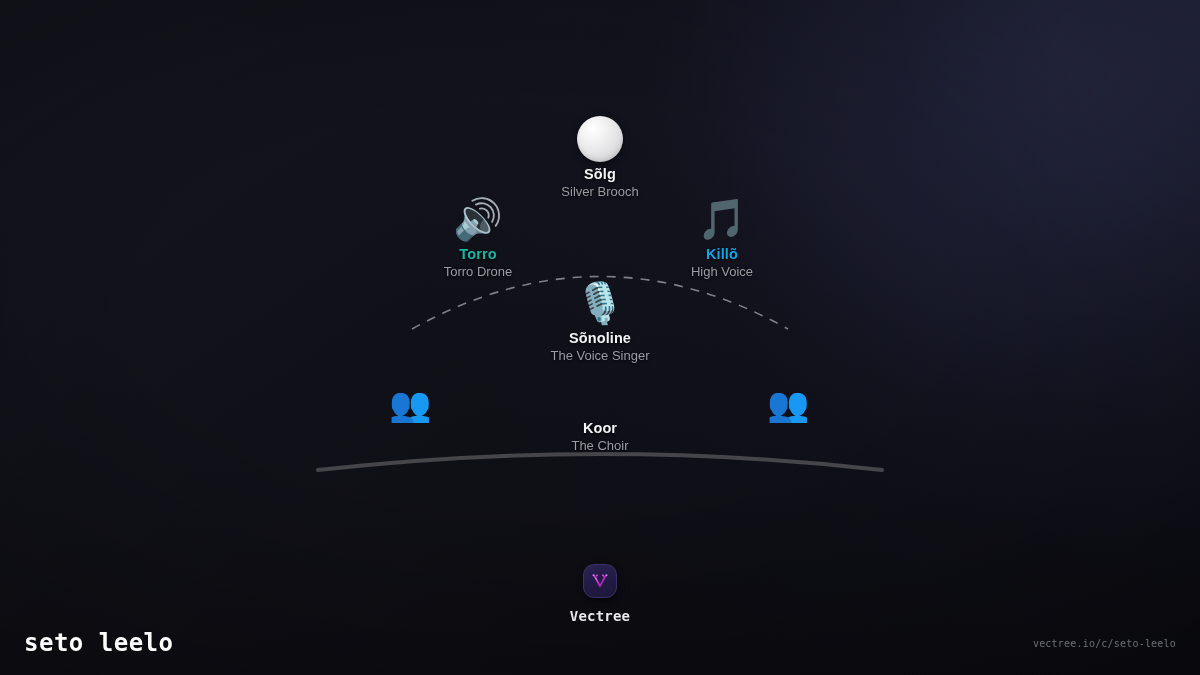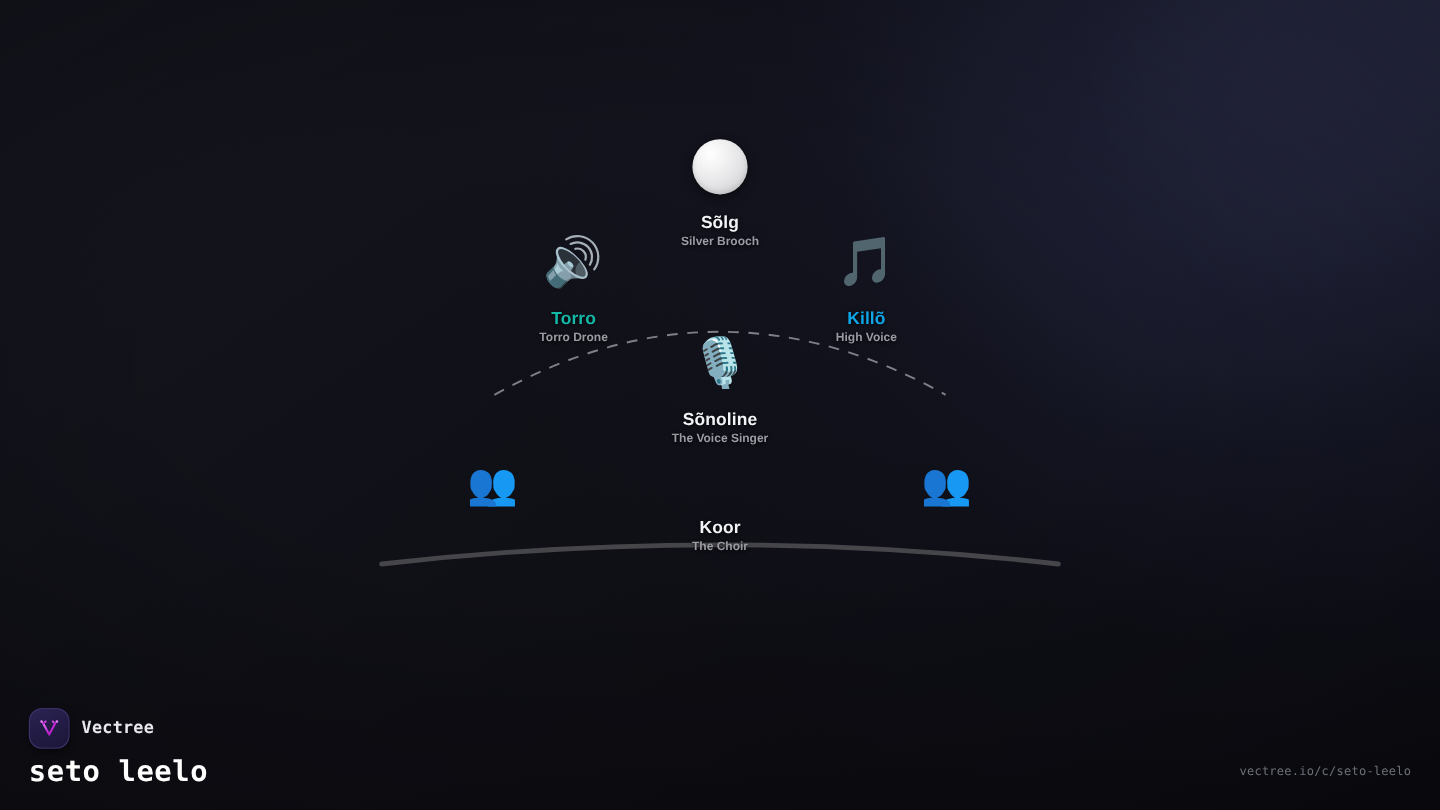--- a/index.html
+++ b/index.html
@@ -53,27 +53,27 @@
     height: 46px;
     display:flex;
     align-items:center;
     justify-content:center;
     user-select:none;
   }
   .node-name {
     font-size: 14.5px;
     font-weight: 700;
     letter-spacing: 0.1px;
-    margin-top: 16px;
+    margin-top: 4px;
     color: #f2f3f5;
     text-shadow: 0 1px 3px rgba(0,0,0,0.8);
   }
   .node-role {
-    font-size: 10px;
-    font-weight: 700;
+    font-size: 13px;
+    font-weight: 400;
     margin-top: 2px;
     color: #9a9ba3;
     text-shadow: 0 1px 3px rgba(0,0,0,0.8);
   }
 
   
   .brooch {
     width: 46px; height: 46px;
     border-radius: 50%;
     background:
@@ -96,20 +96,21 @@
     position:absolute;
     left: 24px;
     bottom: 18px;
     width: 1152px;
   }
   #brand-row {
     display:flex;
     align-items:center;
     gap: 10px;
     margin-bottom: 6px;
+    flex-direction: column;
   }
   #brand-logo {
     width: 34px; height: 34px;
     border-radius: 11px;
     background: linear-gradient(160deg, #2b2352 0%, #231c46 45%, #1b1738 100%);
     border: 1px solid #3a3168;
     display:flex; align-items:center; justify-content:center;
     flex: 0 0 auto;
     box-shadow: 0 2px 6px rgba(0,0,0,0.5);
   }

